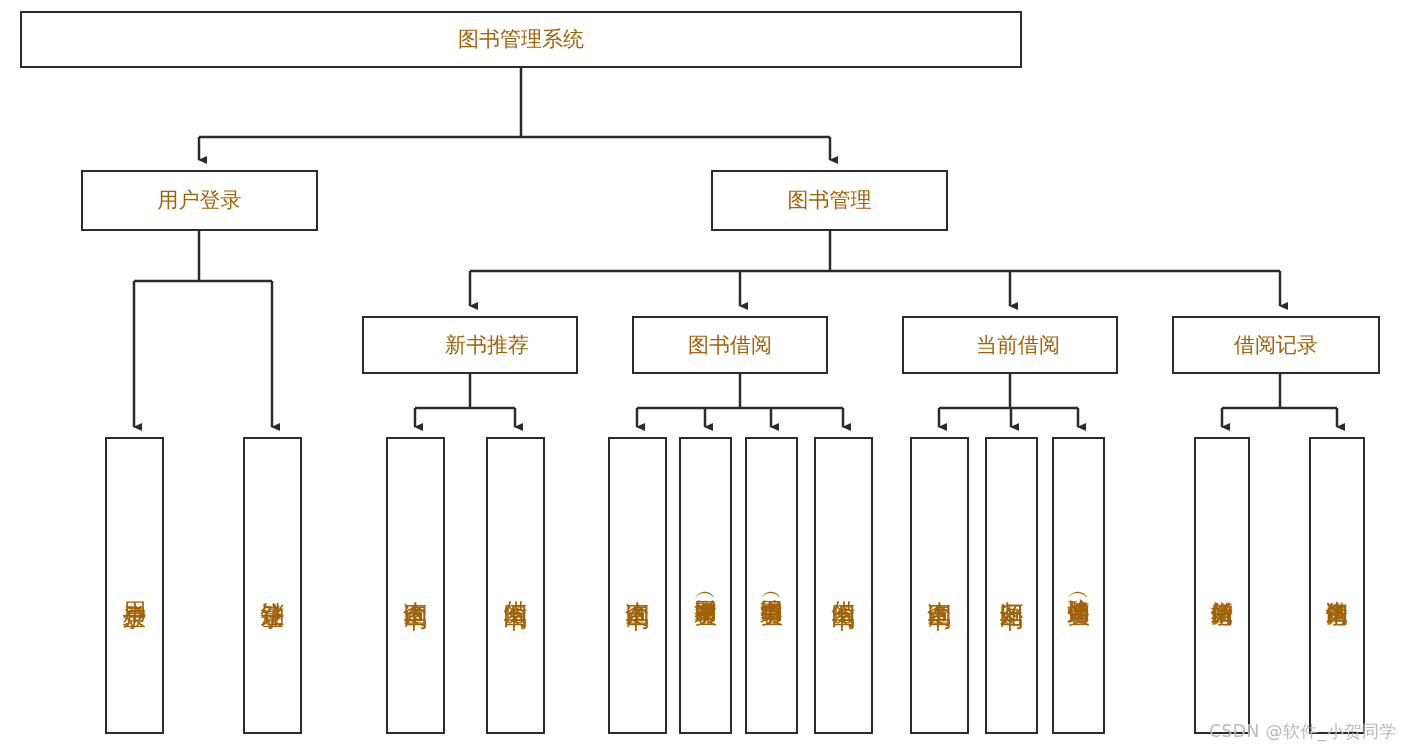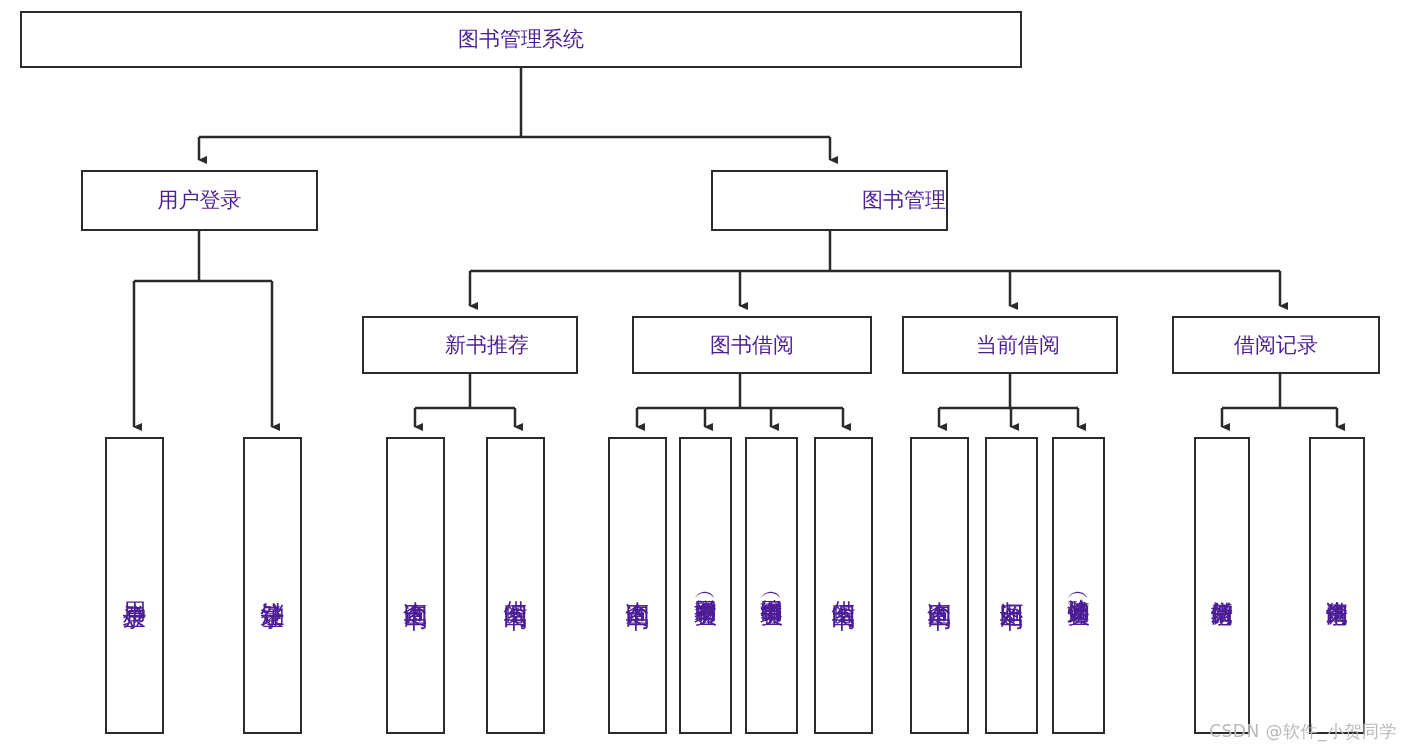--- a/index.html
+++ b/index.html
@@ -25,21 +25,21 @@
     position: absolute;
     box-sizing: border-box;
     background: #ffffff;
     border: 2px solid #2b2b2b;
     display: flex;
     align-items: center;
     justify-content: center;
     overflow: hidden;
   }
   .node-label {
-    color: #4c1d95;
+    color: #a16207;
     line-height: 1.18;
     text-align: center;
     white-space: nowrap;
   }
   .h-node .node-label {
     font-size: 21px;
   }
   .v-node {
     align-items: center;
     justify-content: center;
@@ -125,28 +125,28 @@
   </g>
 </svg>
 
 <div class="node h-node" id="n-root" style="left: 20px; top: 11px; width: 1002px; height: 57px;">
   <span class="node-label">图书管理系统</span>
 </div>
 
 <div class="node h-node" id="n-l2-0" style="left: 81px; top: 170px; width: 237px; height: 61px;">
   <span class="node-label">用户登录</span>
 </div>
-<div class="node h-node" id="n-l2-1" style="left: 711px; top: 170px; width: 237px; height: 61px; justify-content: flex-end;">
+<div class="node h-node" id="n-l2-1" style="left: 711px; top: 170px; width: 237px; height: 61px;">
   <span class="node-label">图书管理</span>
 </div>
 
 <div class="node h-node" id="n-l3-0" style="left: 362px; top: 316px; width: 216px; height: 58px; padding-left: 34px;">
   <span class="node-label">新书推荐</span>
 </div>
-<div class="node h-node" id="n-l3-1" style="left: 632px; top: 316px; width: 240px; height: 58px;">
+<div class="node h-node" id="n-l3-1" style="left: 632px; top: 316px; width: 196px; height: 58px;">
   <span class="node-label">图书借阅</span>
 </div>
 <div class="node h-node" id="n-l3-2" style="left: 902px; top: 316px; width: 216px; height: 58px; padding-left: 16px;">
   <span class="node-label">当前借阅</span>
 </div>
 <div class="node h-node" id="n-l3-3" style="left: 1172px; top: 316px; width: 208px; height: 58px;">
   <span class="node-label">借阅记录</span>
 </div>
 
 <div class="node v-node" id="n-leaf-0" style="left: 105px; top: 437px; width: 59px; height: 297px;">

